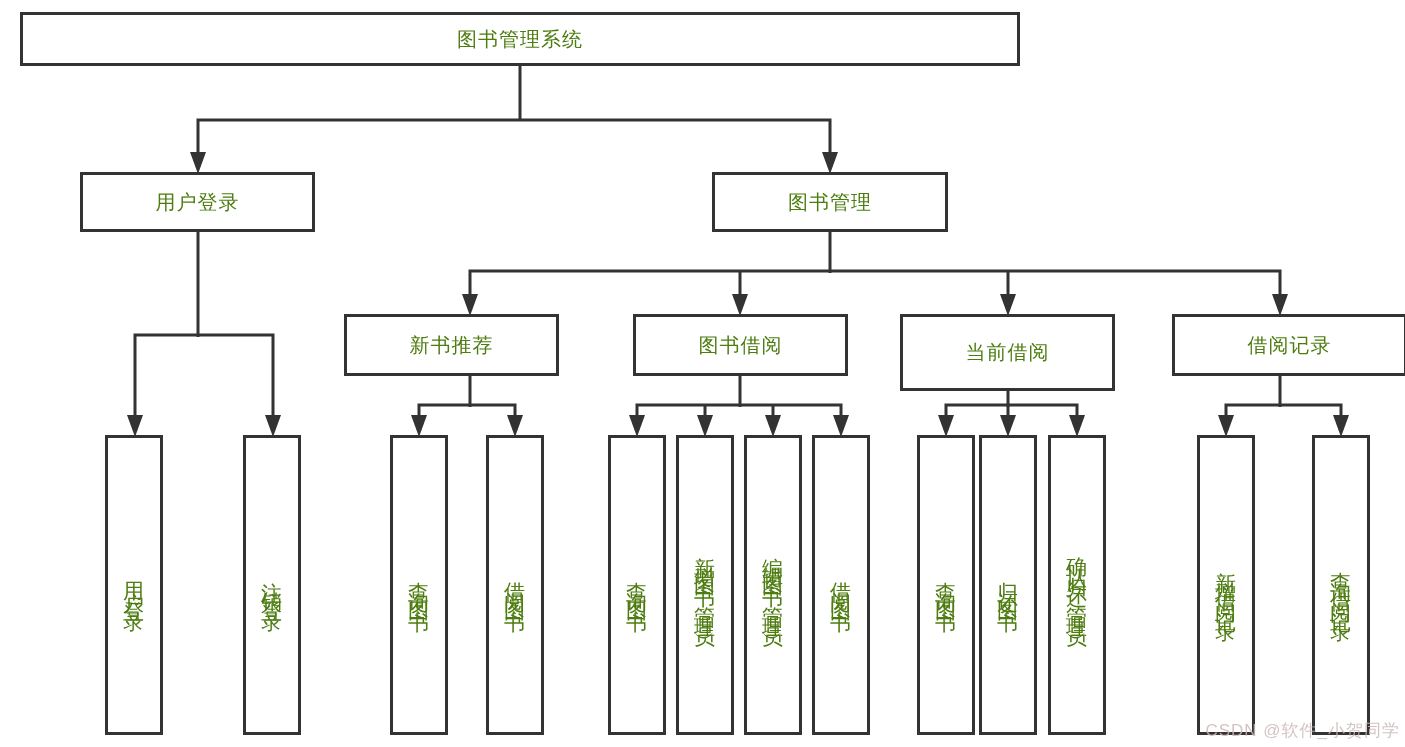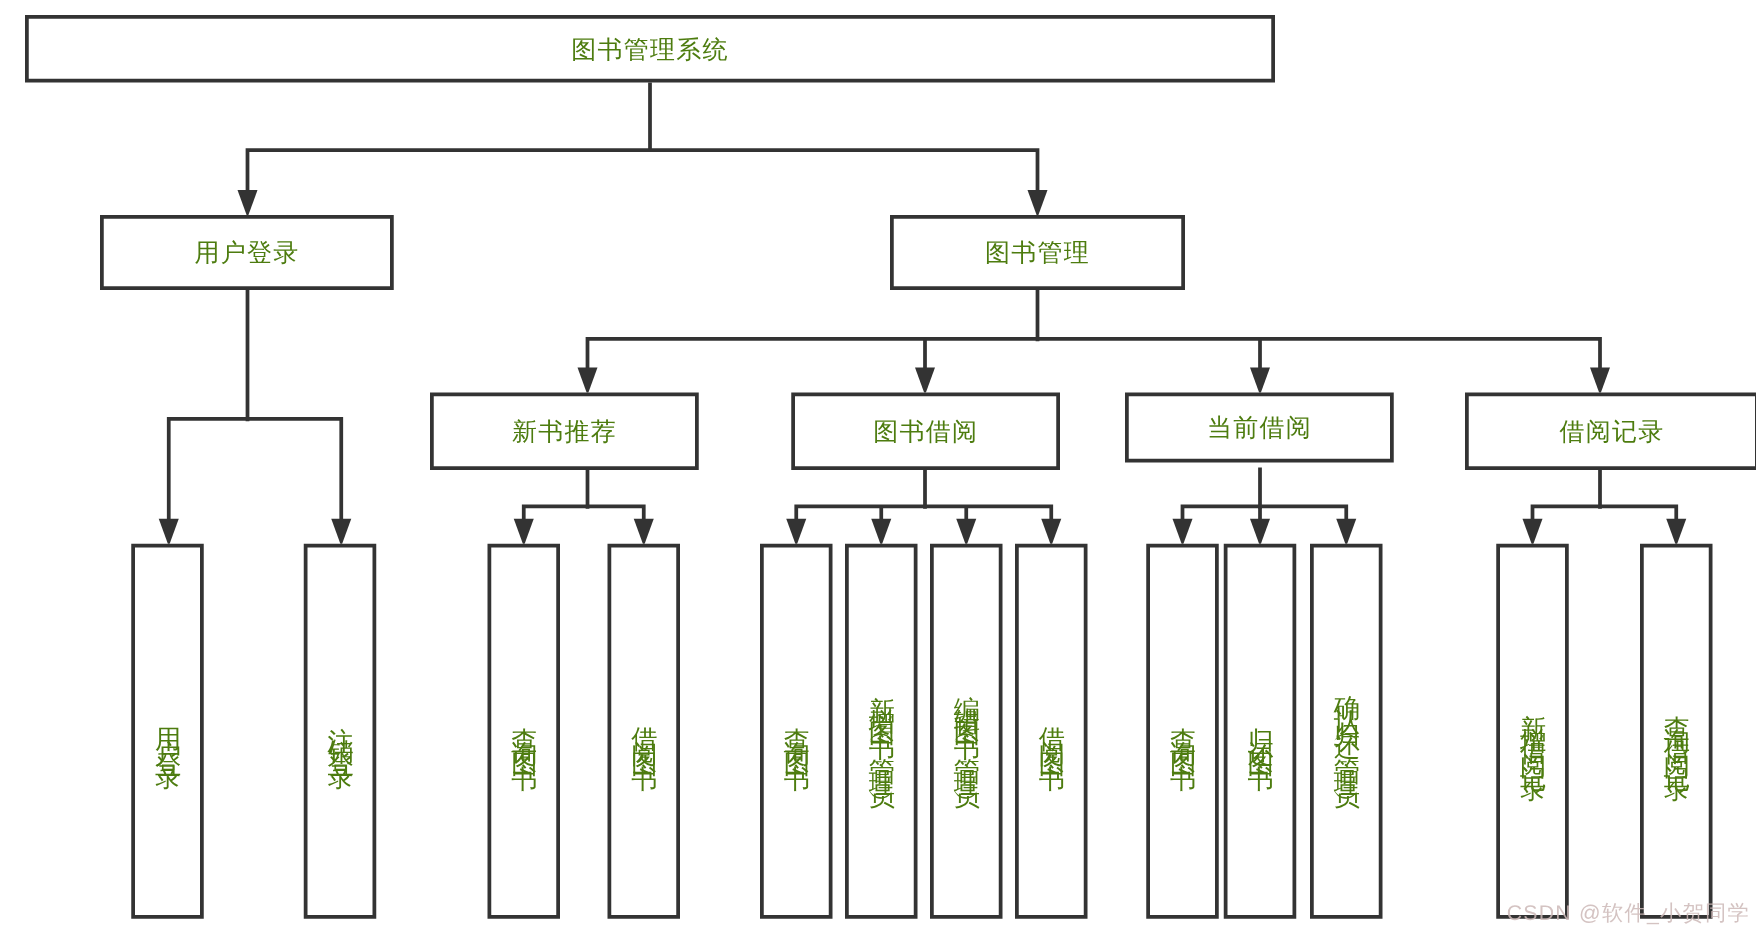--- a/index.html
+++ b/index.html
@@ -130,21 +130,21 @@
   <div class="box h-node" style="left:712px; top:172px; width:236px; height:60px;">
     <span>图书管理</span>
   </div>
 
   <div class="box h-node" style="left:344px; top:314px; width:215px; height:62px;">
     <span>新书推荐</span>
   </div>
   <div class="box h-node" style="left:633px; top:314px; width:215px; height:62px;">
     <span>图书借阅</span>
   </div>
-  <div class="box h-node" style="left:900px; top:314px; width:215px; height:56px;">
+  <div class="box h-node" style="left:900px; top:314px; width:215px; height:77px;">
     <span>当前借阅</span>
   </div>
   <div class="box h-node" style="left:1172px; top:314px; width:235px; height:62px;">
     <span>借阅记录</span>
   </div>
 
   <div class="box leaf" style="left:105px;">
     <span class="vtext">用户登录</span>
   </div>
   <div class="box leaf" style="left:243px;">

